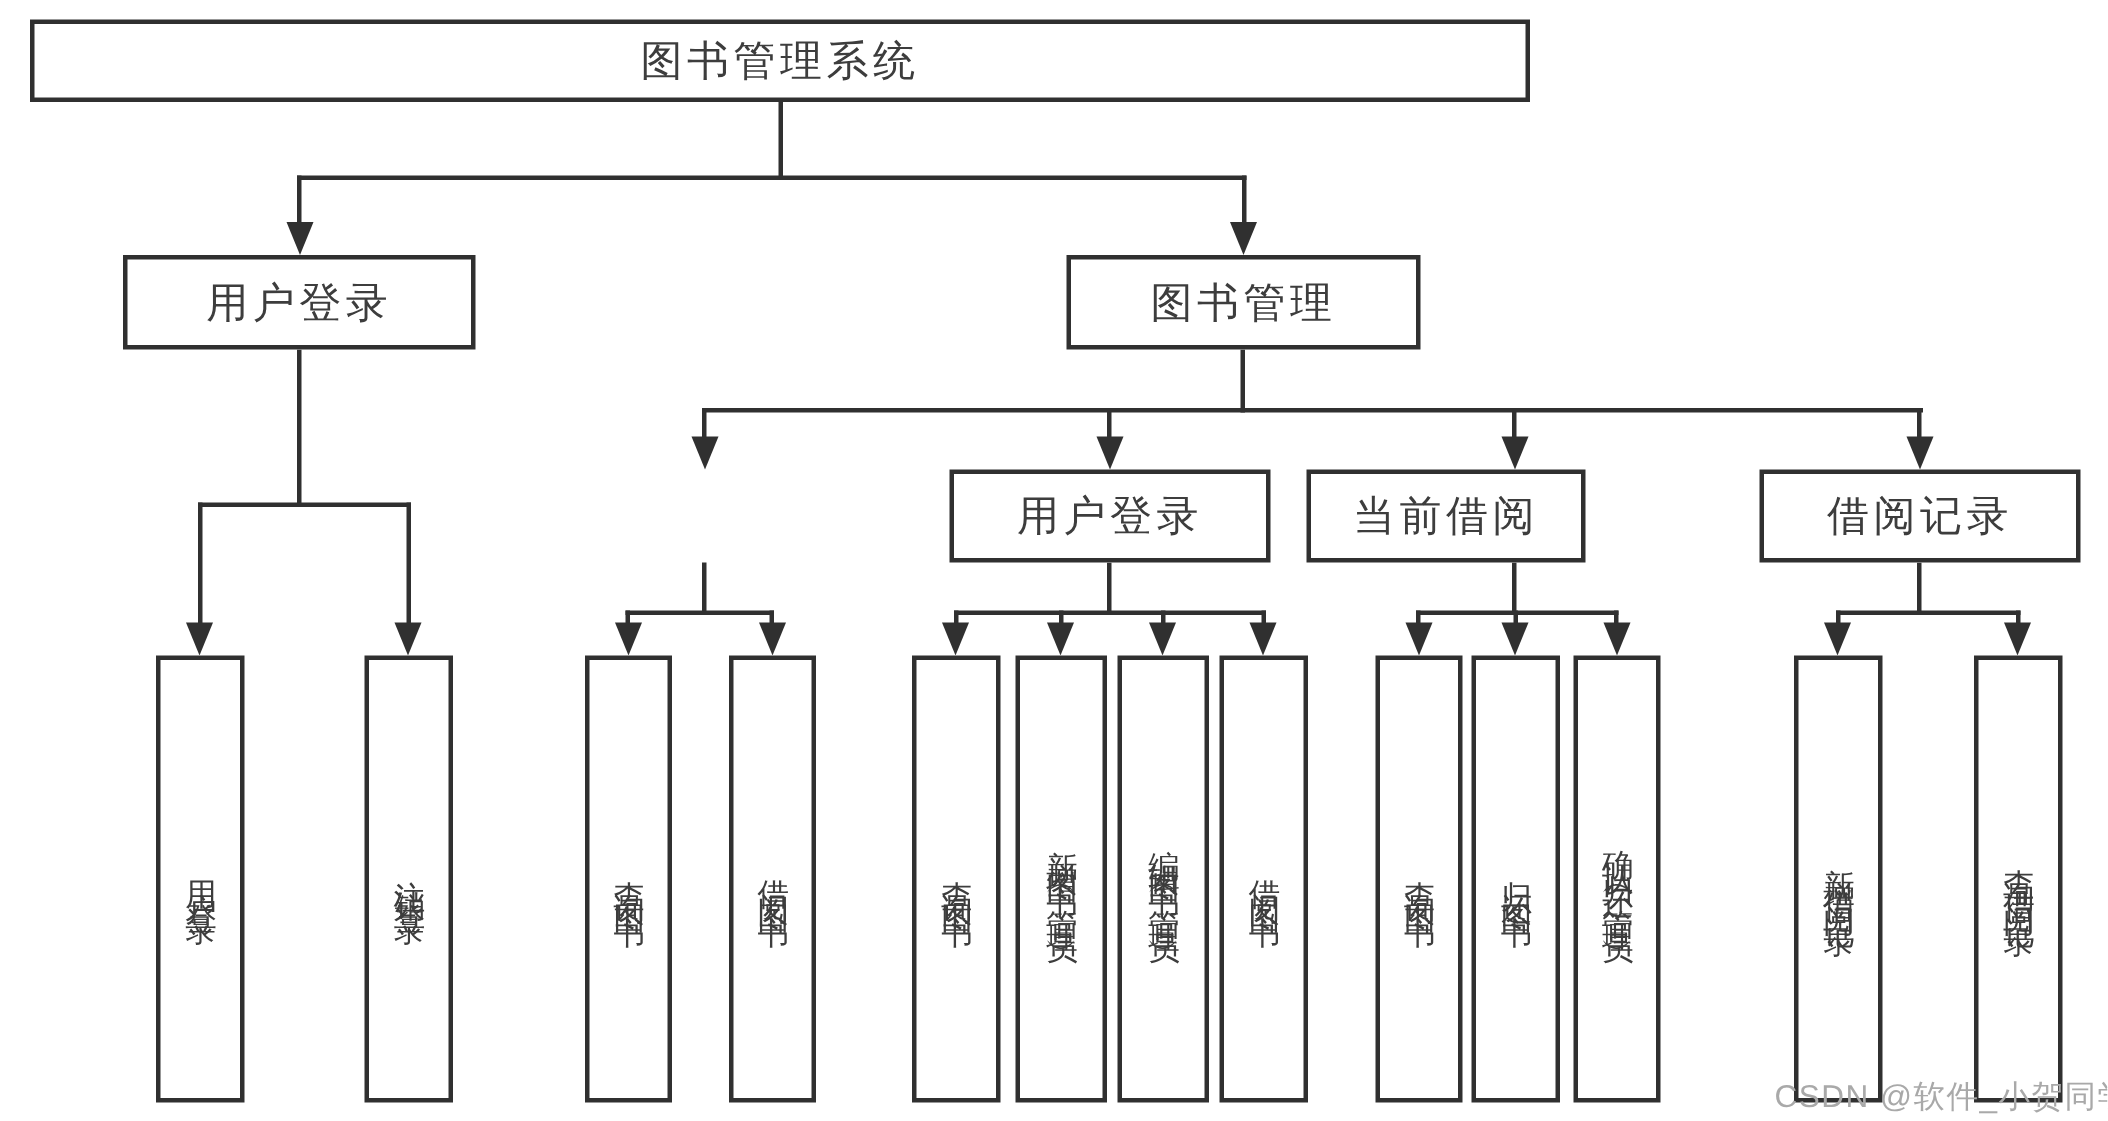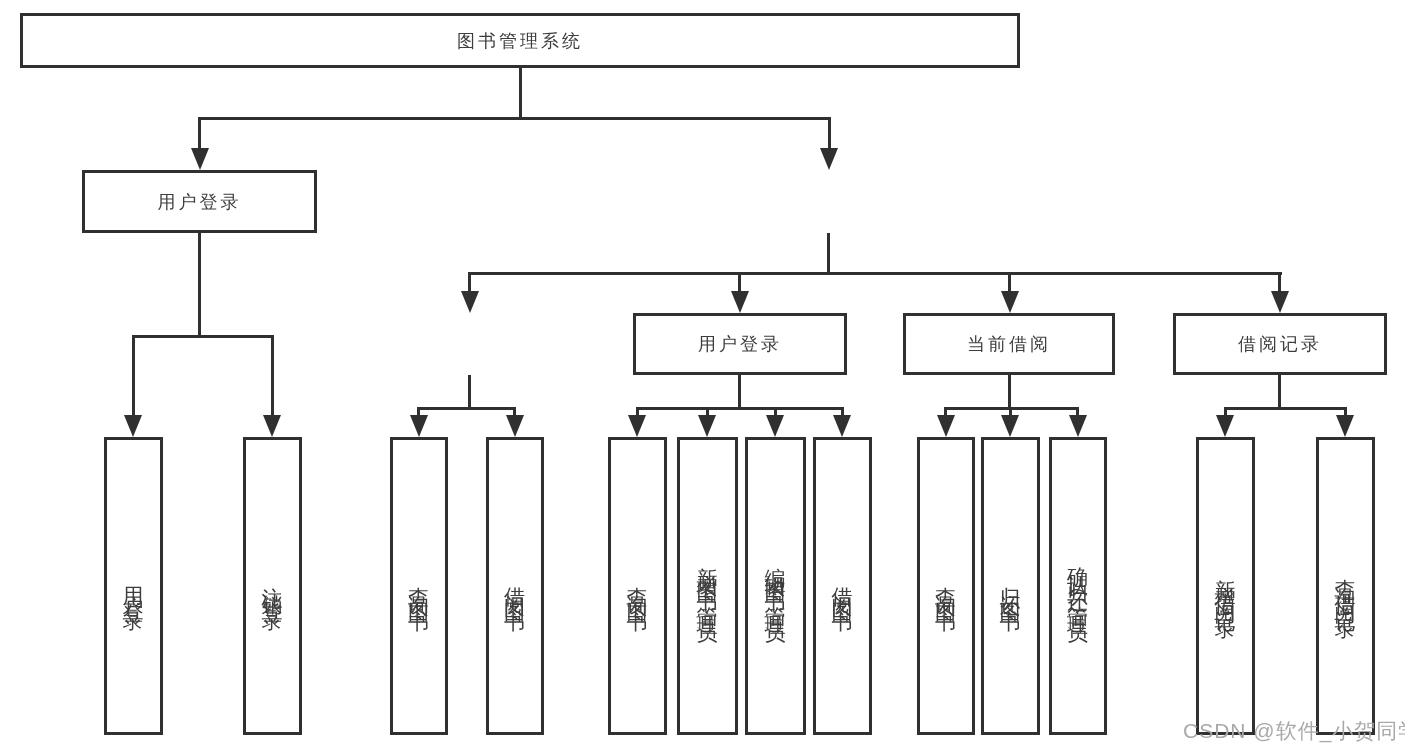--- a/index.html
+++ b/index.html
@@ -19,21 +19,21 @@
   }
   .node,.vnode{
     position:absolute;
     background:var(--background);
     border:3px solid var(--line);
     box-sizing:border-box;
     display:flex;align-items:center;justify-content:center;
     z-index:2;
   }
   .node span{
-    font-size:18px;letter-spacing:3px;line-height:1;white-space:nowrap;text-align:center;
+    font-size:28px;letter-spacing:3px;line-height:1;white-space:nowrap;text-align:center;
   }
   .root-node{left:20px;top:13px;width:1000px;height:55px;}
   .lvl2{top:170px;height:63px;}
   .lvl3{top:313px;height:62px;}
   .vnode{top:437px;height:298px;}
   .vnode span{
     writing-mode:vertical-rl;
     text-orientation:mixed;
     font-size:21px;letter-spacing:8px;line-height:1.1;
   }
@@ -55,25 +55,28 @@
 
 <div id="canvas">
 
   <div class="node root-node">
     <span>图书管理系统</span>
   </div>
 
   <div class="node lvl2" style="left:82px;width:235px">
     <span>用户登录</span>
   </div>
+  <div class="node lvl2" style="left:711px;width:236px">
+    <span>图书管理</span>
+  </div>
 
   <div class="node lvl3" style="left:633px;width:214px">
     <span>用户登录</span>
   </div>
-  <div class="node lvl3" style="left:903px;width:212px">
+  <div class="node lvl3" style="left:871px;width:186px">
     <span>当前借阅</span>
   </div>
   <div class="node lvl3" style="left:1173px;width:214px">
     <span>借阅记录</span>
   </div>
 
   <div class="vnode" style="left:104px;width:59px">
     <span>用户登录</span>
   </div>
   <div class="vnode" style="left:243px;width:59px">

